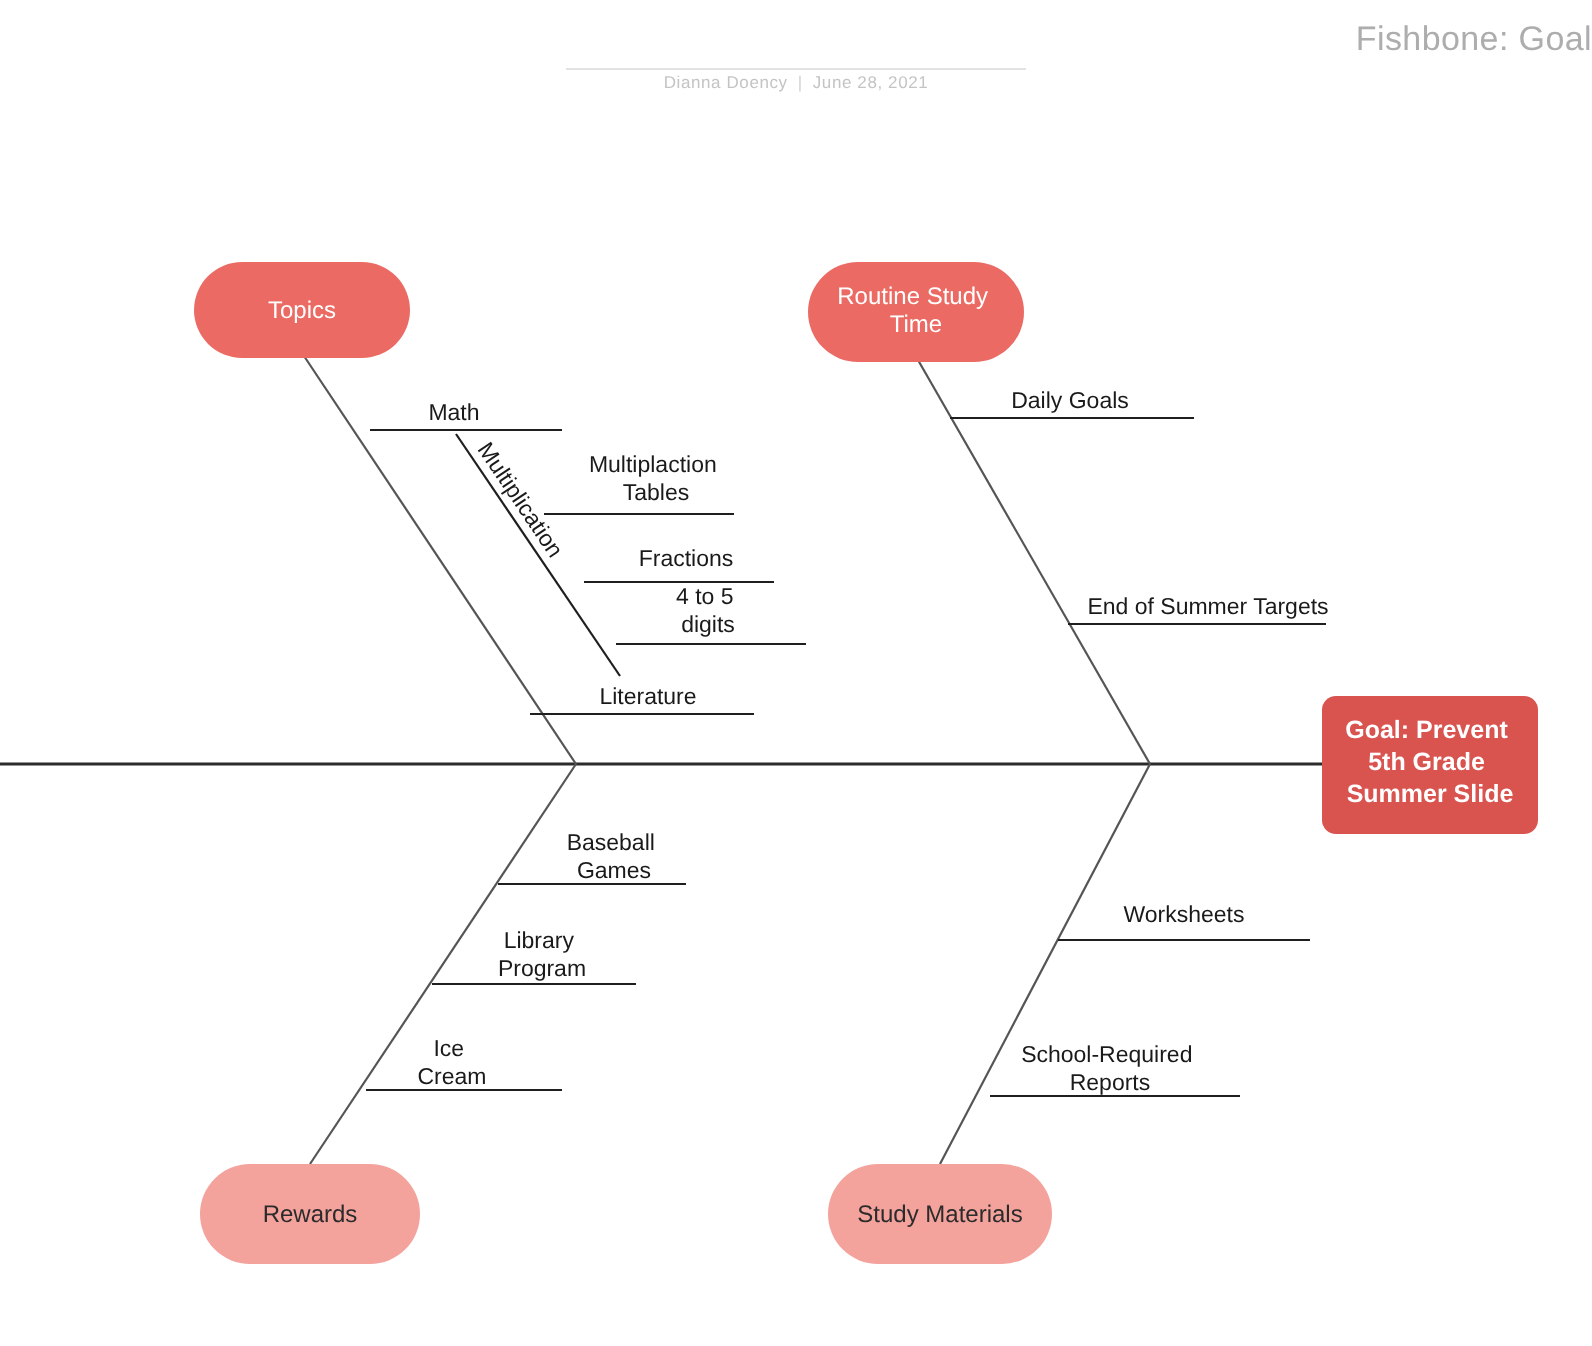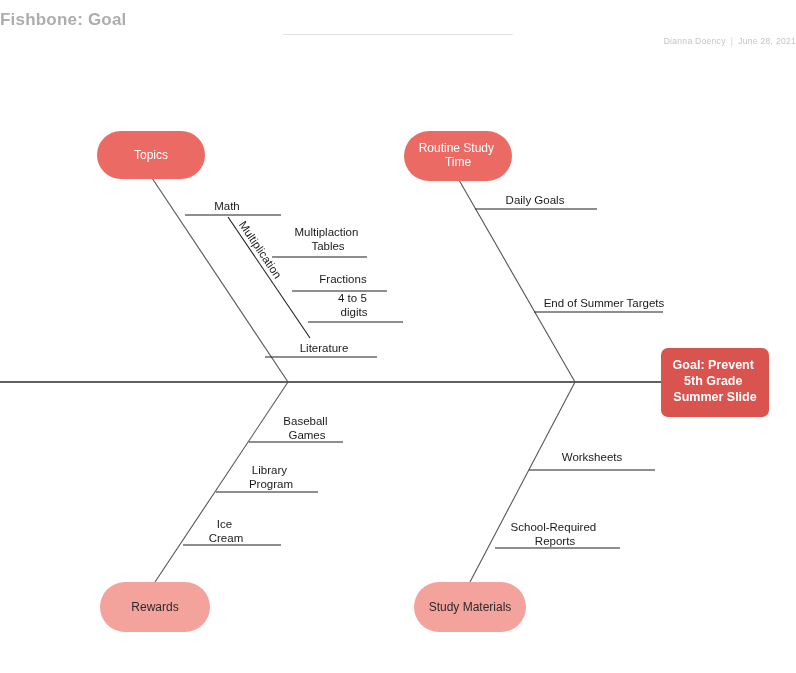--- a/index.html
+++ b/index.html
@@ -19,40 +19,40 @@
     top: 0;
     left: 0;
     width: 796px;
     height: 673px;
   }
   .doc-title {
     position: absolute;
     left: 0;
     top: 10px;
     width: 796px;
-    text-align: left;
+    text-align: right;
     font-size: 17px;
     color: #adadad;
-    font-weight: bold;
+    font-weight: normal;
     letter-spacing: 0.2px;
   }
   .doc-rule {
     position: absolute;
     left: 283px;
     top: 34px;
     width: 230px;
     height: 1px;
     background: #e2e2e2;
   }
   .doc-byline {
     position: absolute;
     left: 0;
     top: 36px;
     width: 796px;
-    text-align: right;
+    text-align: center;
     font-size: 8.5px;
     color: #c4c4c4;
     letter-spacing: 0.3px;
   }
   .byline-sep {
     padding: 0 5px;
     color: #d2d2d2;
   }
   
   .bone-label {

